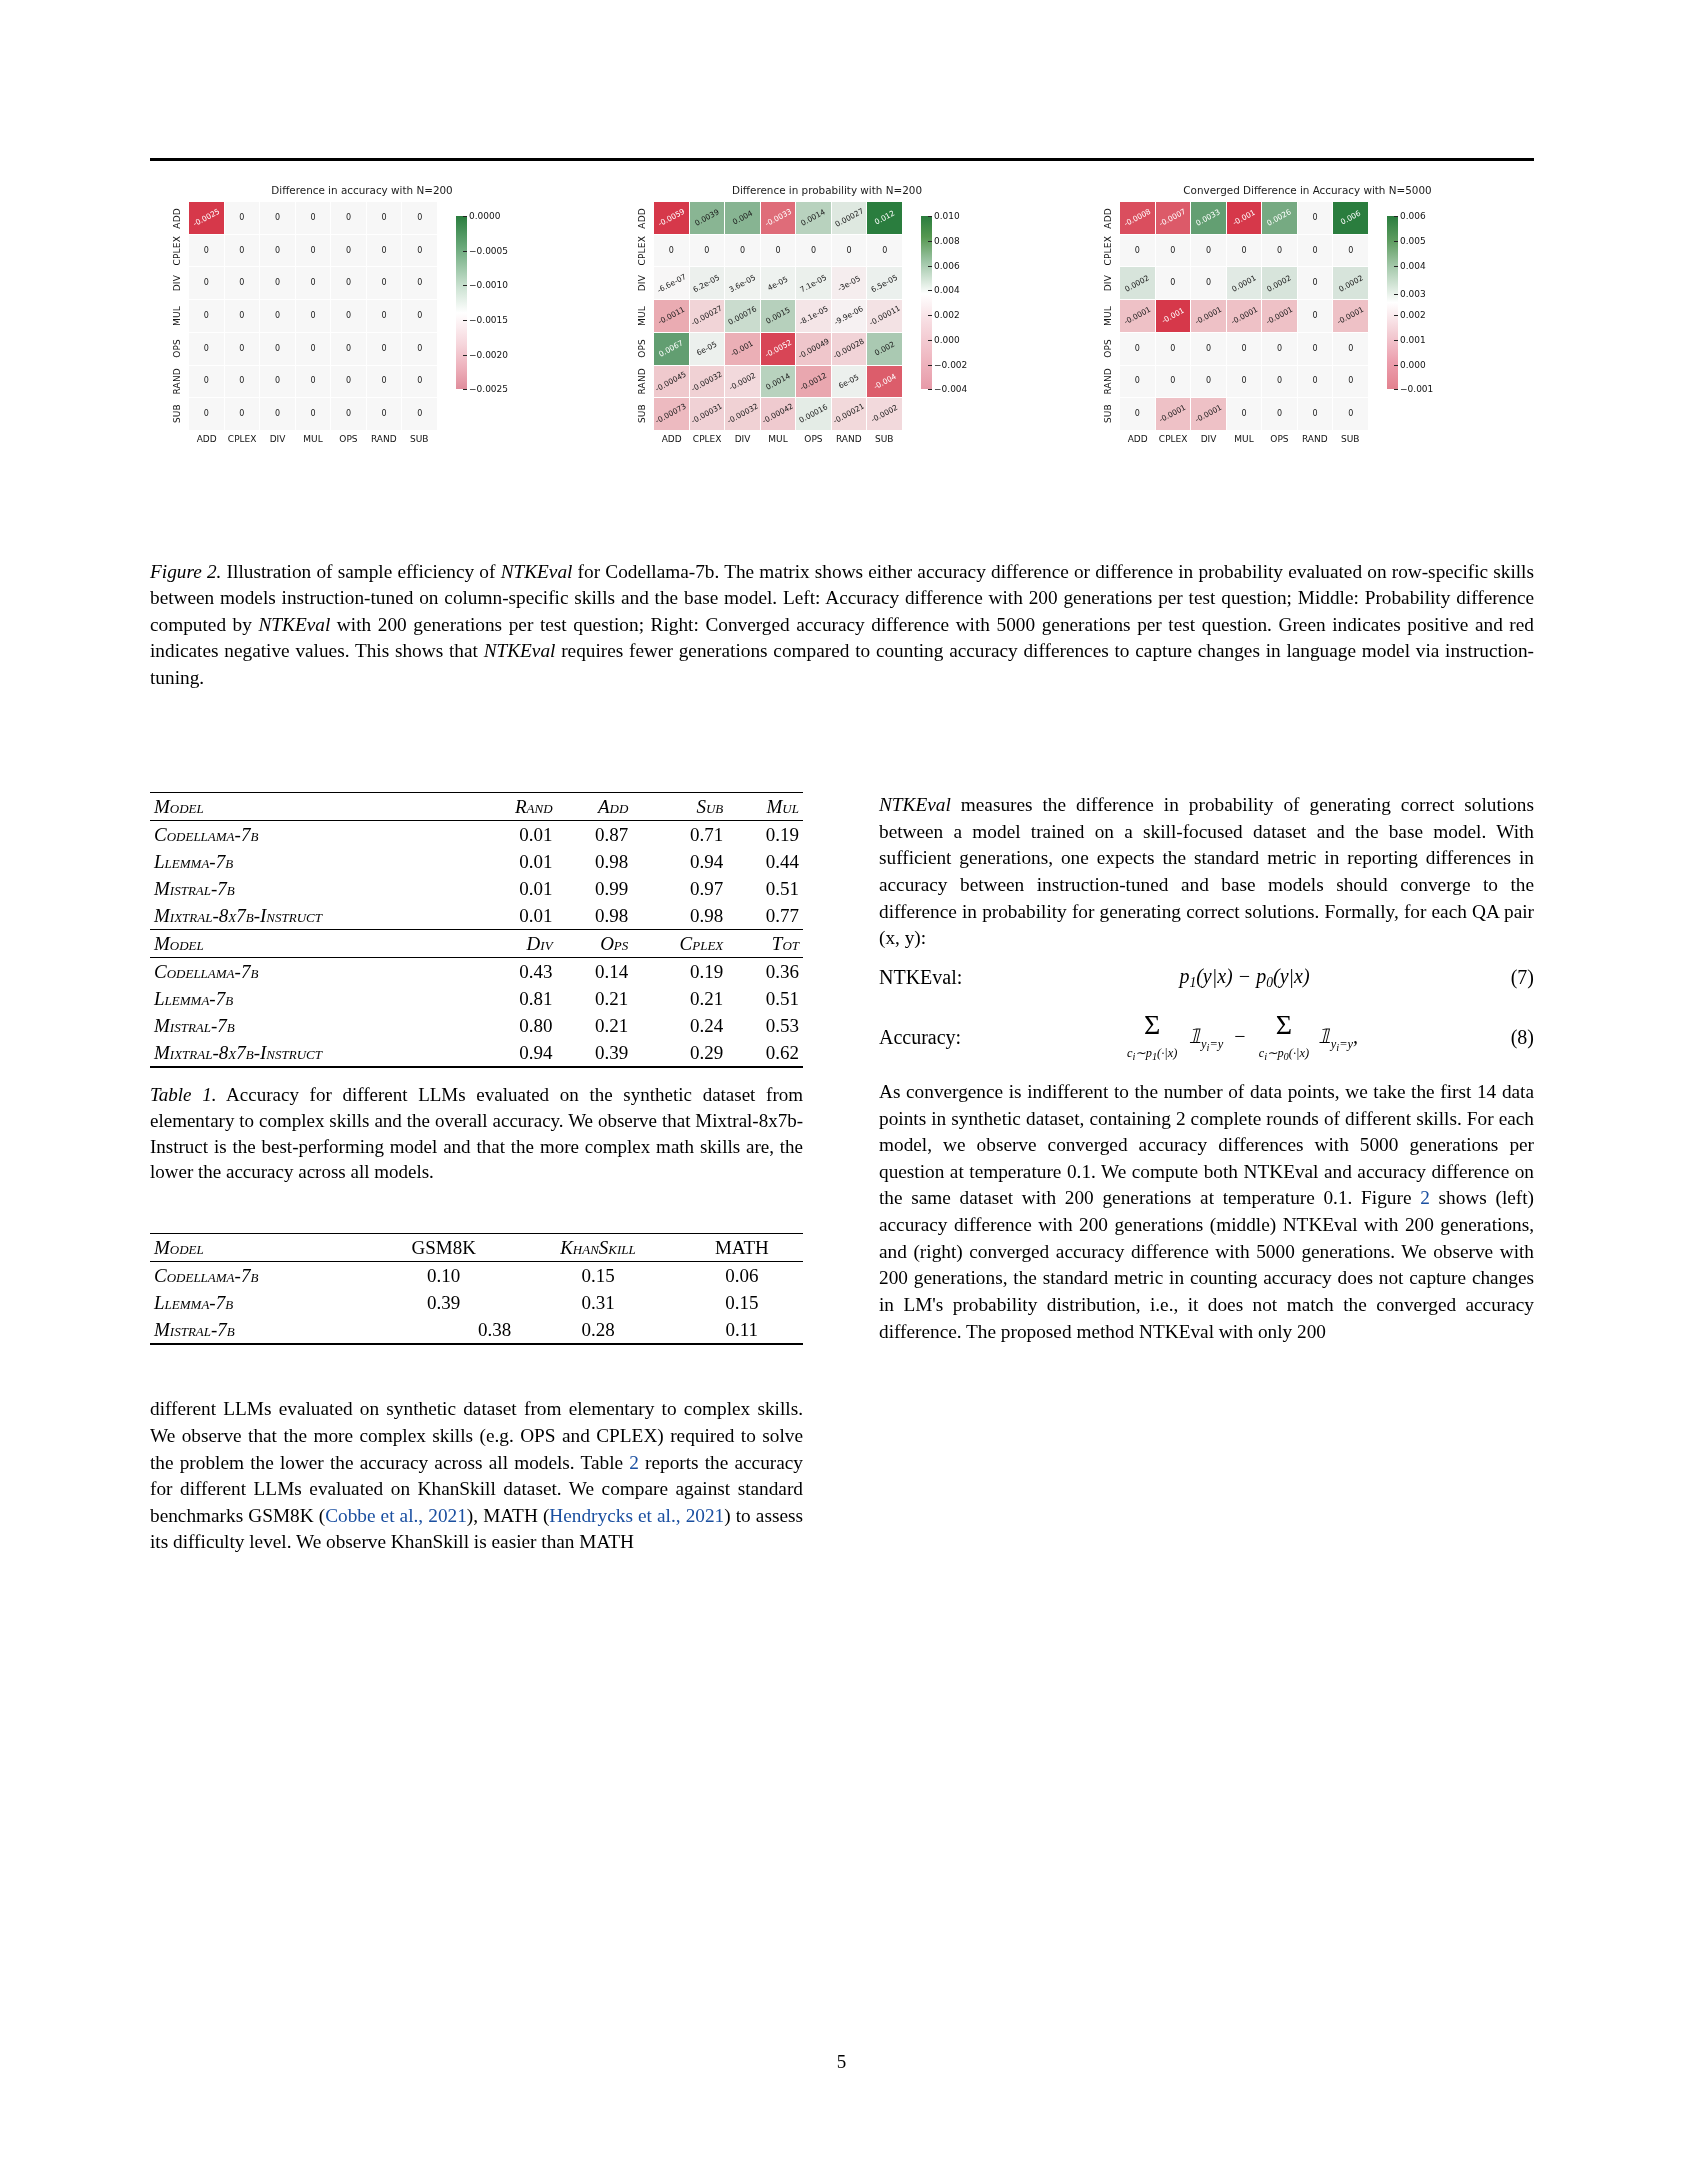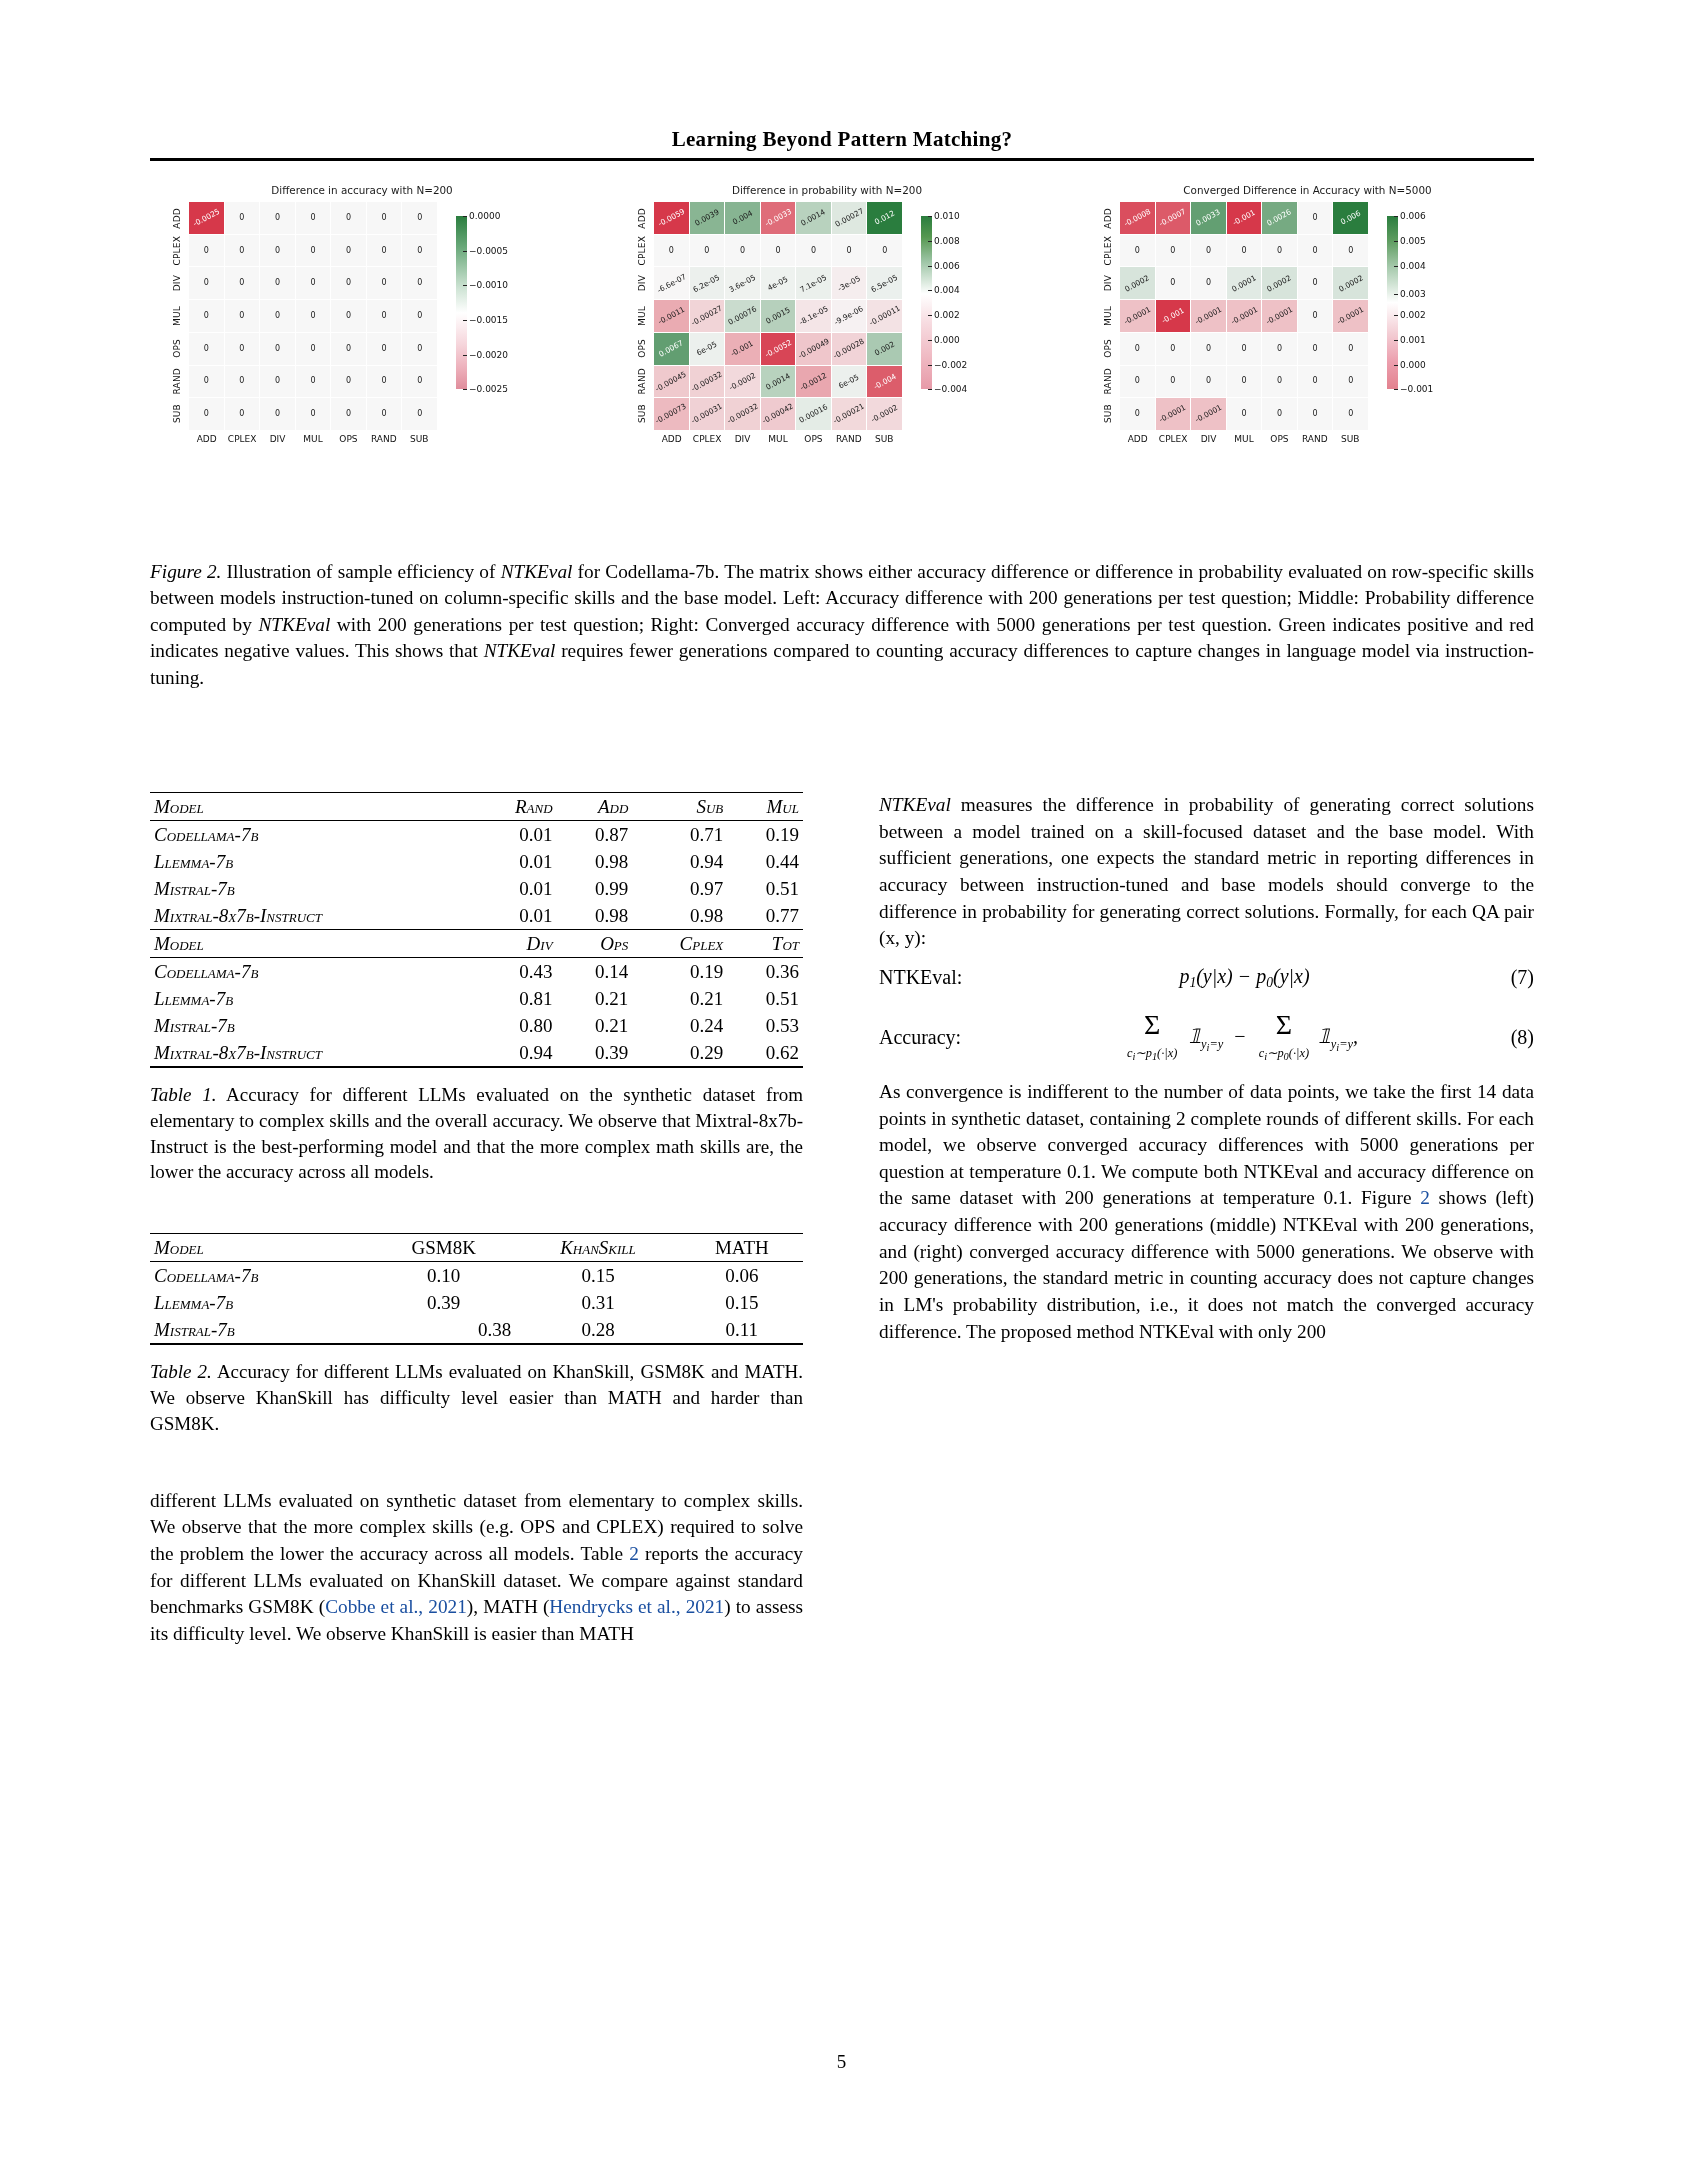--- a/index.html
+++ b/index.html
@@ -213,21 +213,20 @@
     left: 0; top: 2051px; width: 1683px;
     text-align: center;
     font-size: 19px;
   }
 </style>
 </head>
 <body>
 
 <div class="page">
 
-  <div class="runhead">Learning Beyond Pattern Matching?</div>
   <div class="runrule"></div>
 
   <div class="figure">
     <div class="hm" id="hm0" style="left:0px; width:426px;">
       <div class="hm-title">Difference in accuracy with N=200</div>
     <div class="ylabs" style="left: 8px; height: 228px;">
           <div class="ylab">
             <i>ADD</i>
           </div>
           <div class="ylab">
@@ -924,23 +923,20 @@
         </tr>
         <tr class="rule-bot">
           <td class="first sc">Mistral-7b</td>
           <td style="text-align:right">0.38</td>
           <td style="text-align:center">0.28</td>
           <td style="text-align:center">0.11</td>
         </tr>
       </tbody>
     </table>
 
-    <div class="tcap">
-      <span class="lead">Table 2.</span><span> Accuracy for different LLMs evaluated on KhanSkill, GSM8K and MATH. We observe KhanSkill has difficulty level easier than MATH and harder than GSM8K.</span>
-    </div>
 
     <div style="height:51px"></div>
 
     <p class="body">
       <span>different LLMs evaluated on synthetic dataset from elementary to complex skills. We observe that the more complex skills (e.g. OPS and CPLEX) required to solve the problem the lower the accuracy across all models. Table </span><span class="lnk">2</span><span> reports the accuracy for different LLMs evaluated on KhanSkill dataset. We compare against standard benchmarks GSM8K (</span><span class="lnk">Cobbe et al., 2021</span><span>), MATH (</span><span class="lnk">Hendrycks et al., 2021</span><span>) to assess its difficulty level. We observe KhanSkill is easier than MATH</span>
     </p>
   </div>
 
   <div class="colR">
 

